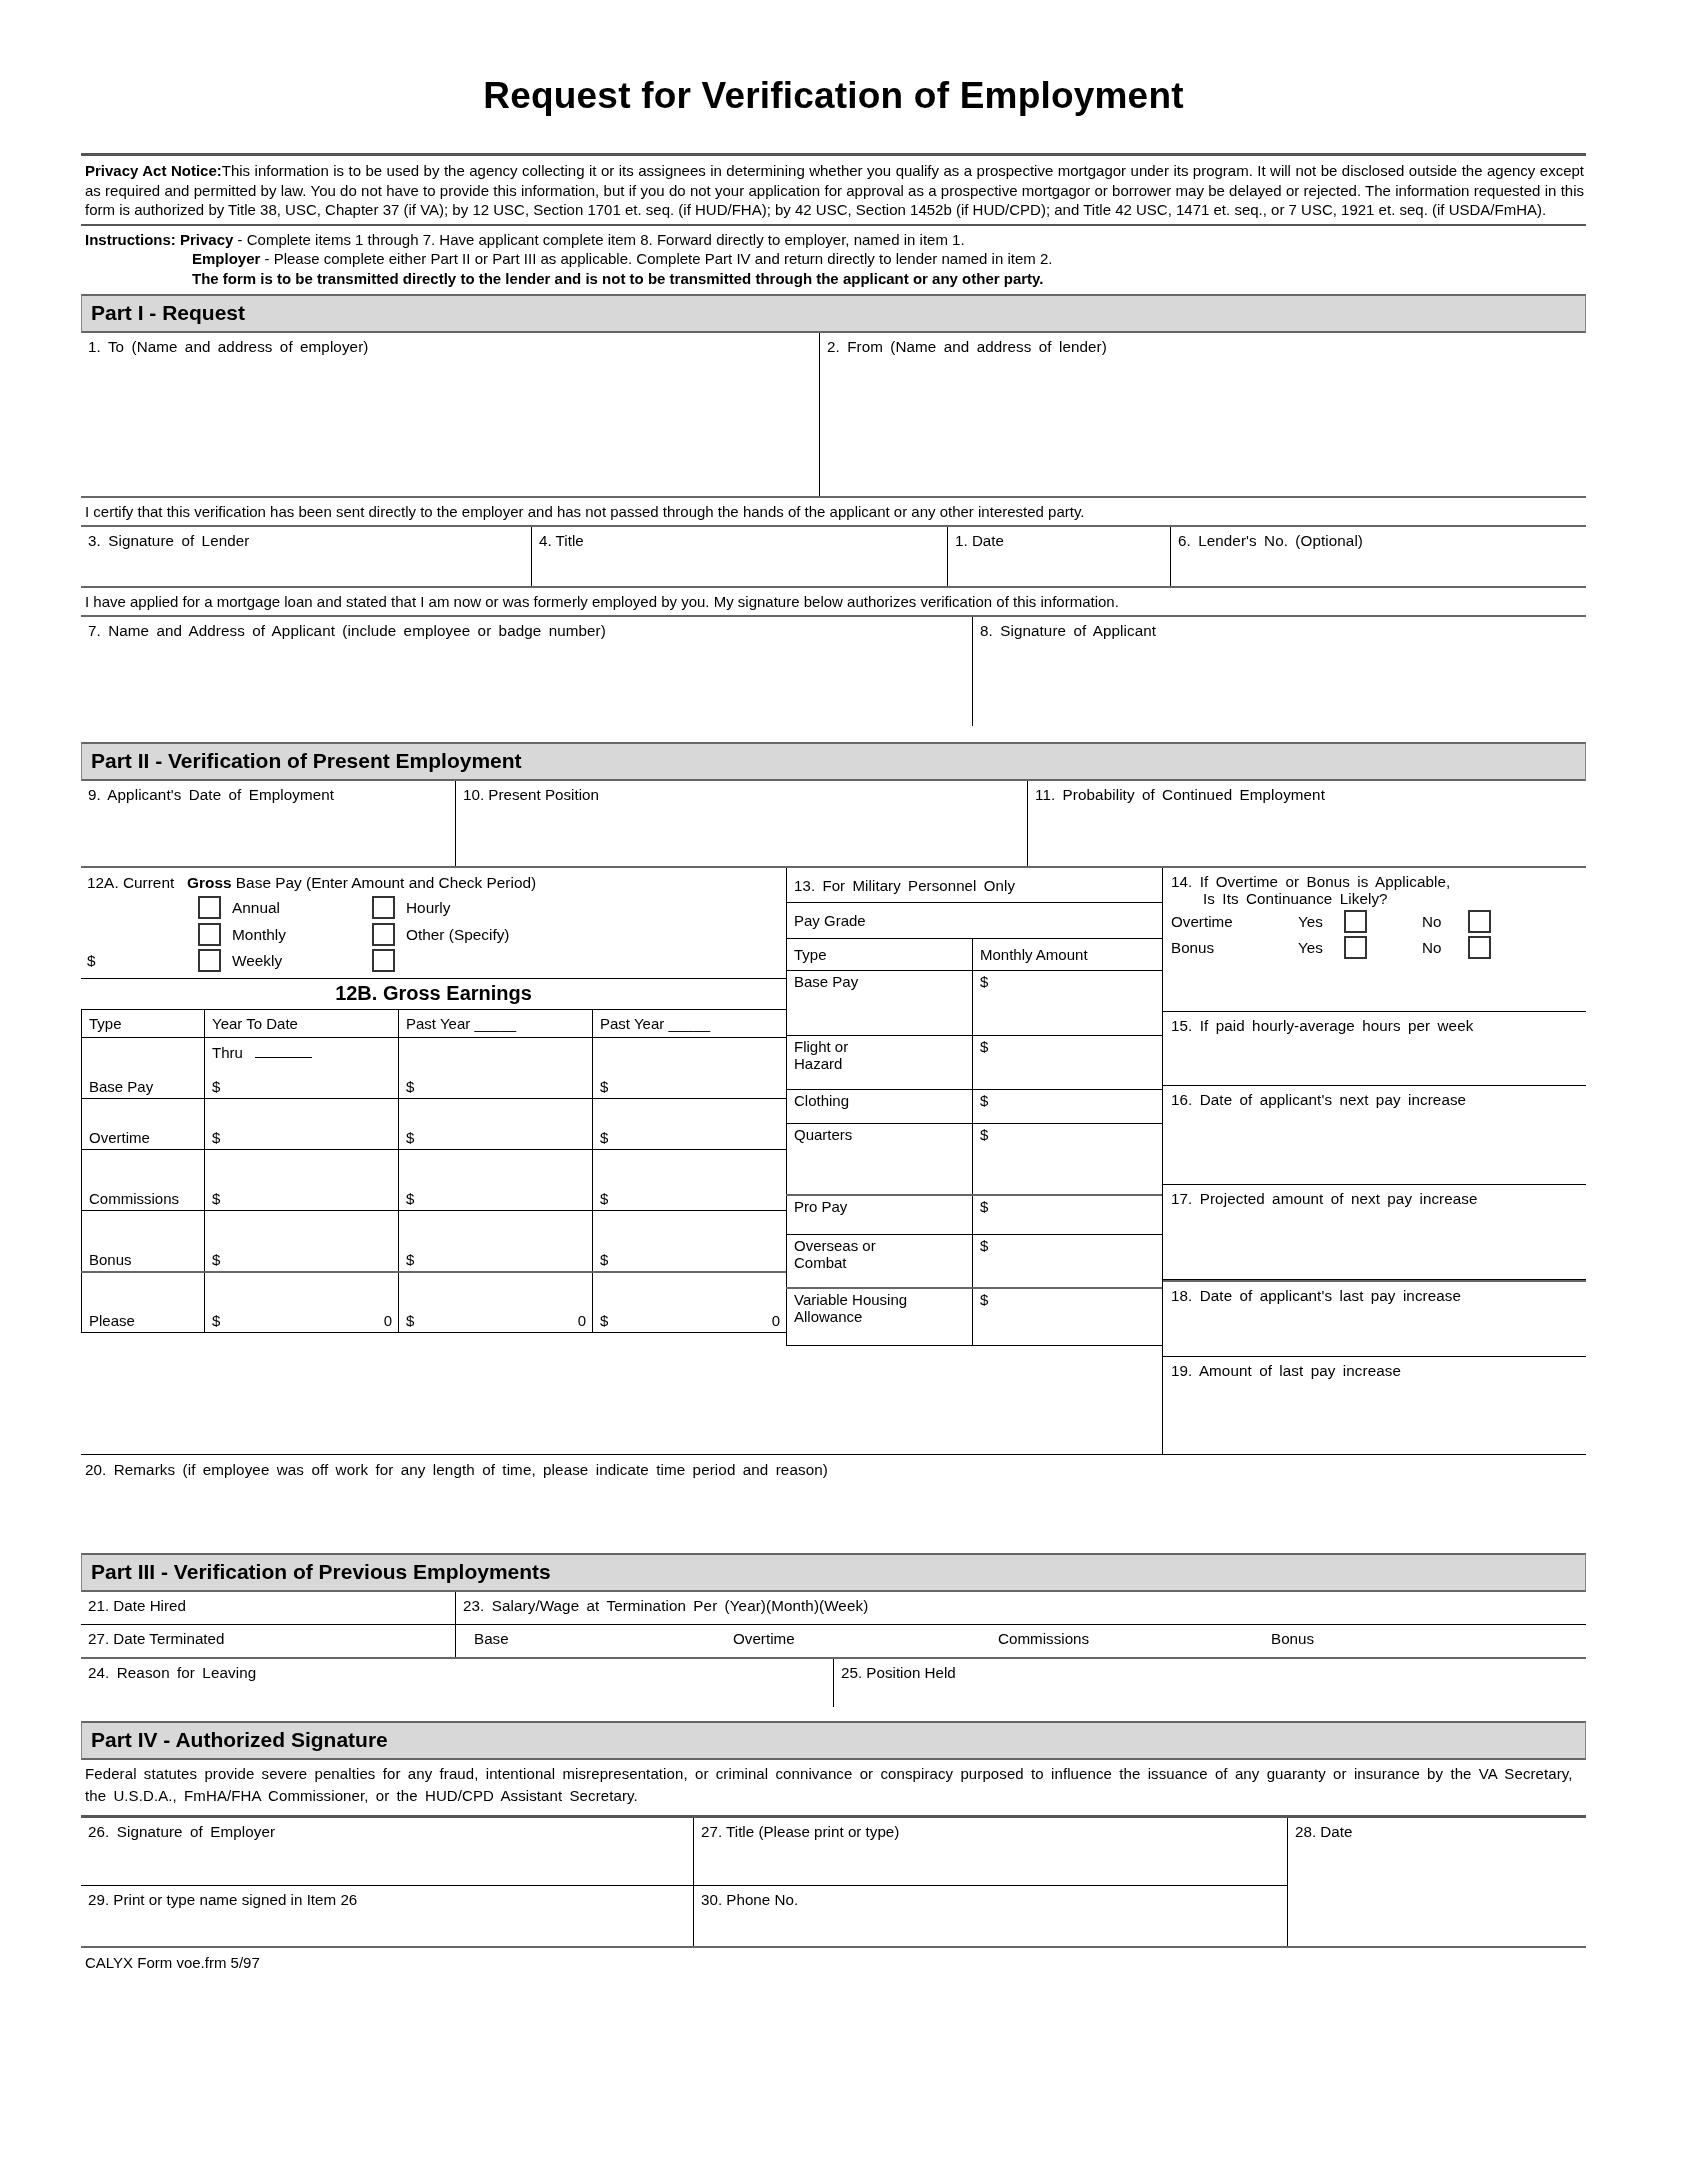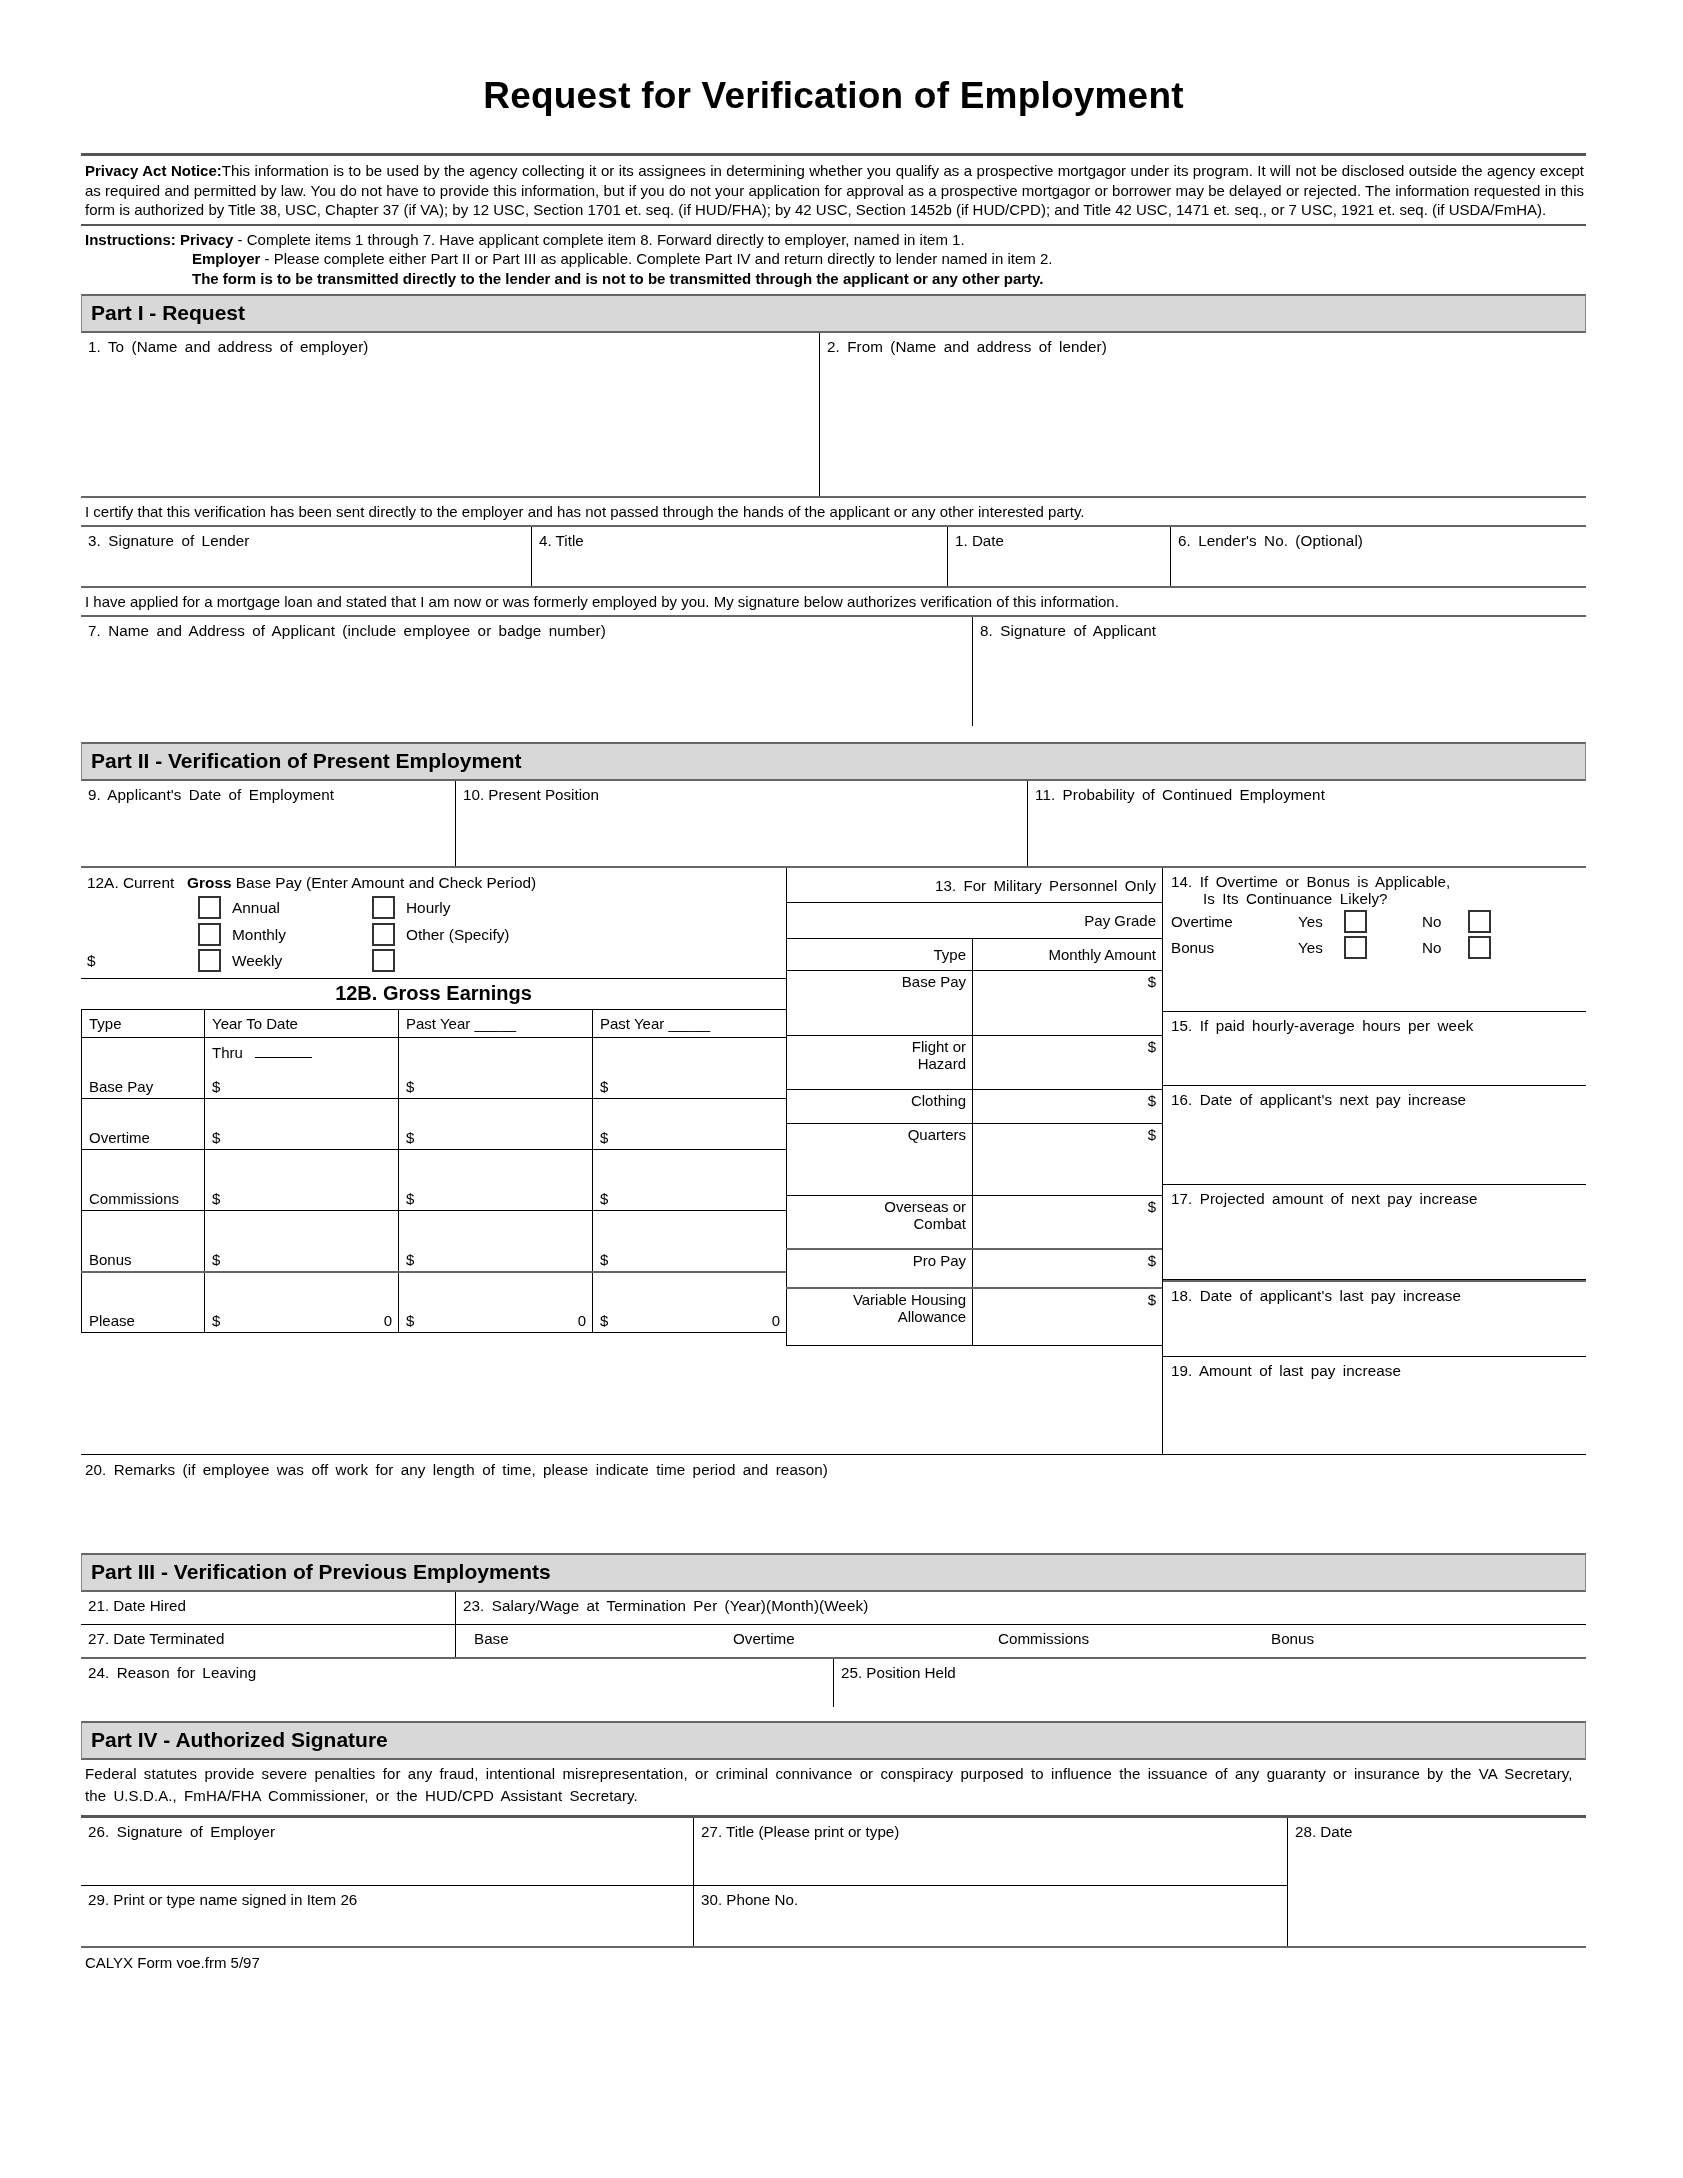--- a/index.html
+++ b/index.html
@@ -350,21 +350,21 @@
             <div style="display:flex;justify-content:space-between;">
               <span>$</span>
               <span>0</span>
             </div>
           </td>
         </tr>
       </tbody>
           </table>
     </div>
 
-    <div style="width:376px;text-align:right;">
+    <div style="width:376px;">
       <table class="mtab">
         <colgroup>
               <col style="width:186px">
               <col style="width:190px">
             </colgroup>
         <tbody>
               <tr>
           <td colspan="2" class="spaced" style="height:34px;vertical-align:middle;border-top:none;">13.  For  Military  Personnel  Only</td>
         </tr>
         <tr>
@@ -385,27 +385,27 @@
         </tr>
         <tr>
           <td style="height:34px;">Clothing</td>
           <td style="height:34px;">$</td>
         </tr>
         <tr>
           <td style="height:72px;">Quarters</td>
           <td style="height:72px;">$</td>
         </tr>
         <tr>
+          <td style="height:39px;border-top:2.5px solid #666;">Pro Pay</td>
+          <td style="height:39px;border-top:2.5px solid #666;">$</td>
+        </tr>
+        <tr>
           <td style="height:54px;white-space:pre-line;">Overseas or
 Combat</td>
           <td style="height:54px;">$</td>
-        </tr>
-        <tr>
-          <td style="height:39px;border-top:2.5px solid #666;">Pro Pay</td>
-          <td style="height:39px;border-top:2.5px solid #666;">$</td>
         </tr>
         <tr>
           <td style="height:57px;white-space:pre-line;border-top:2.5px solid #666;">Variable Housing
 Allowance</td>
           <td style="height:57px;border-top:2.5px solid #666;">$</td>
         </tr>
       </tbody>
           </table>
     </div>
 

